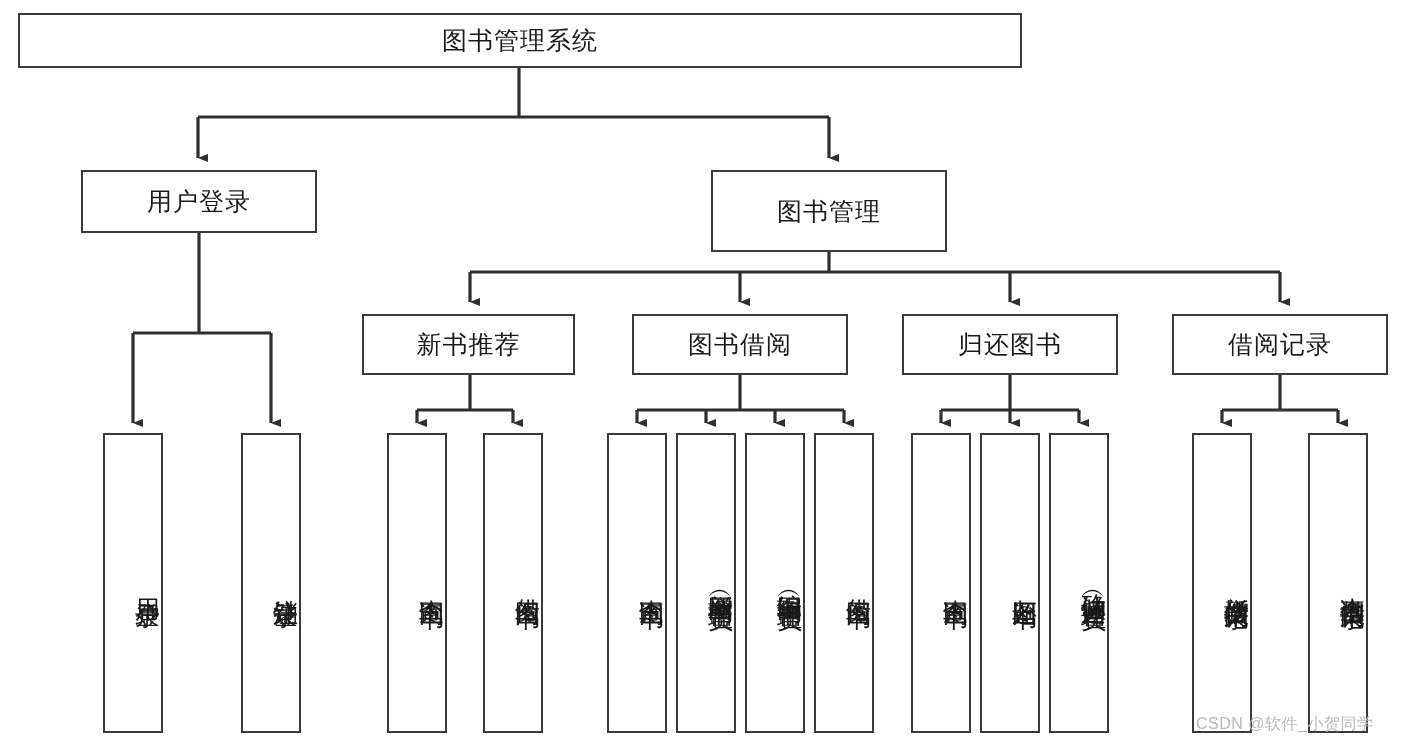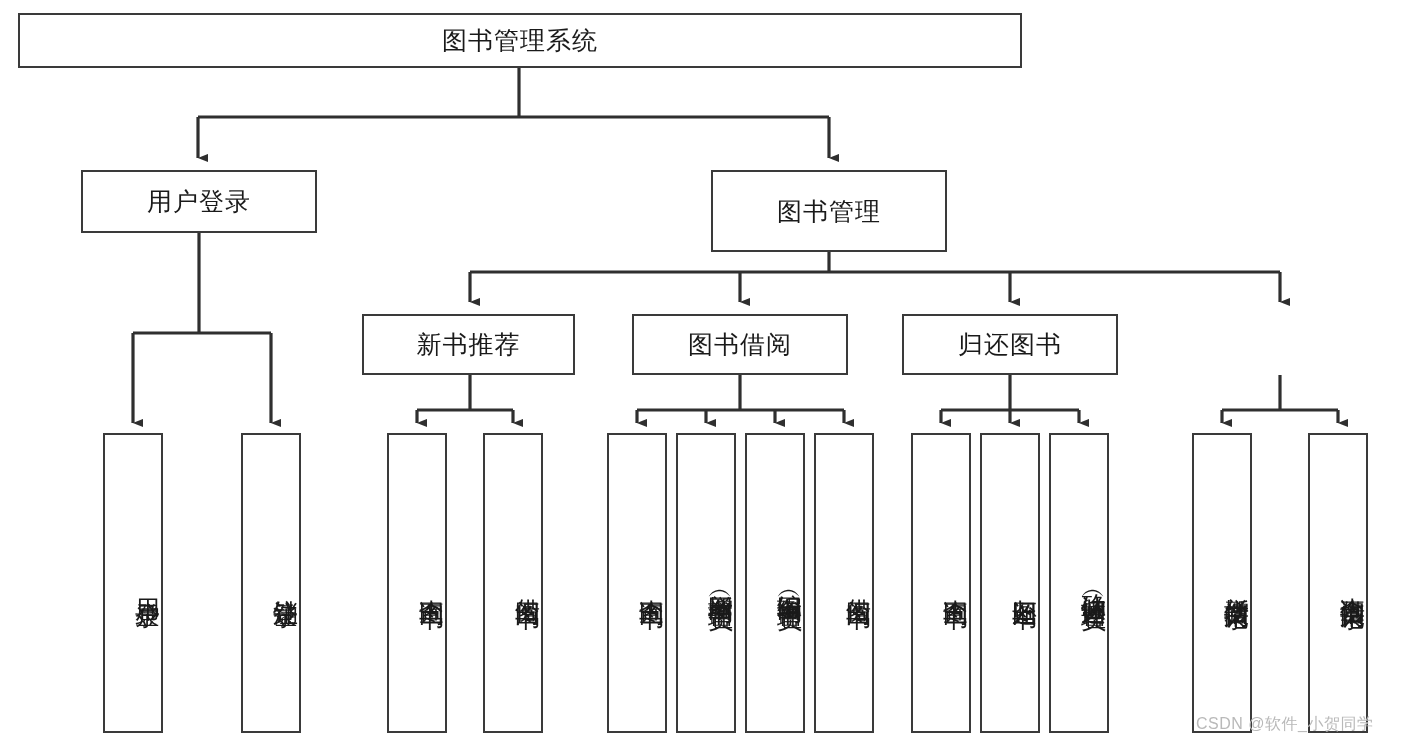--- a/index.html
+++ b/index.html
@@ -144,20 +144,23 @@
   </div>
 
   <div class="node-box horizontal-label" style="left:632px; top:314px; width:216px; height:61px;">
     <span>图书借阅</span>
   </div>
 
   <div class="node-box horizontal-label" style="left:902px; top:314px; width:216px; height:61px;">
     <span>归还图书</span>
   </div>
 
+  <div class="node-box horizontal-label" style="left:1172px; top:314px; width:216px; height:61px;">
+    <span>借阅记录</span>
+  </div>
 
   <div class="node-box vertical-label v-center" style="left:103px; top:433px; width:60px; height:300px;">
     <span>用户登录</span>
   </div>
 
   <div class="node-box vertical-label v-center" style="left:241px; top:433px; width:60px; height:300px;">
     <span>注销登录</span>
   </div>
 
   <div class="node-box vertical-label v-center" style="left:387px; top:433px; width:60px; height:300px;">

